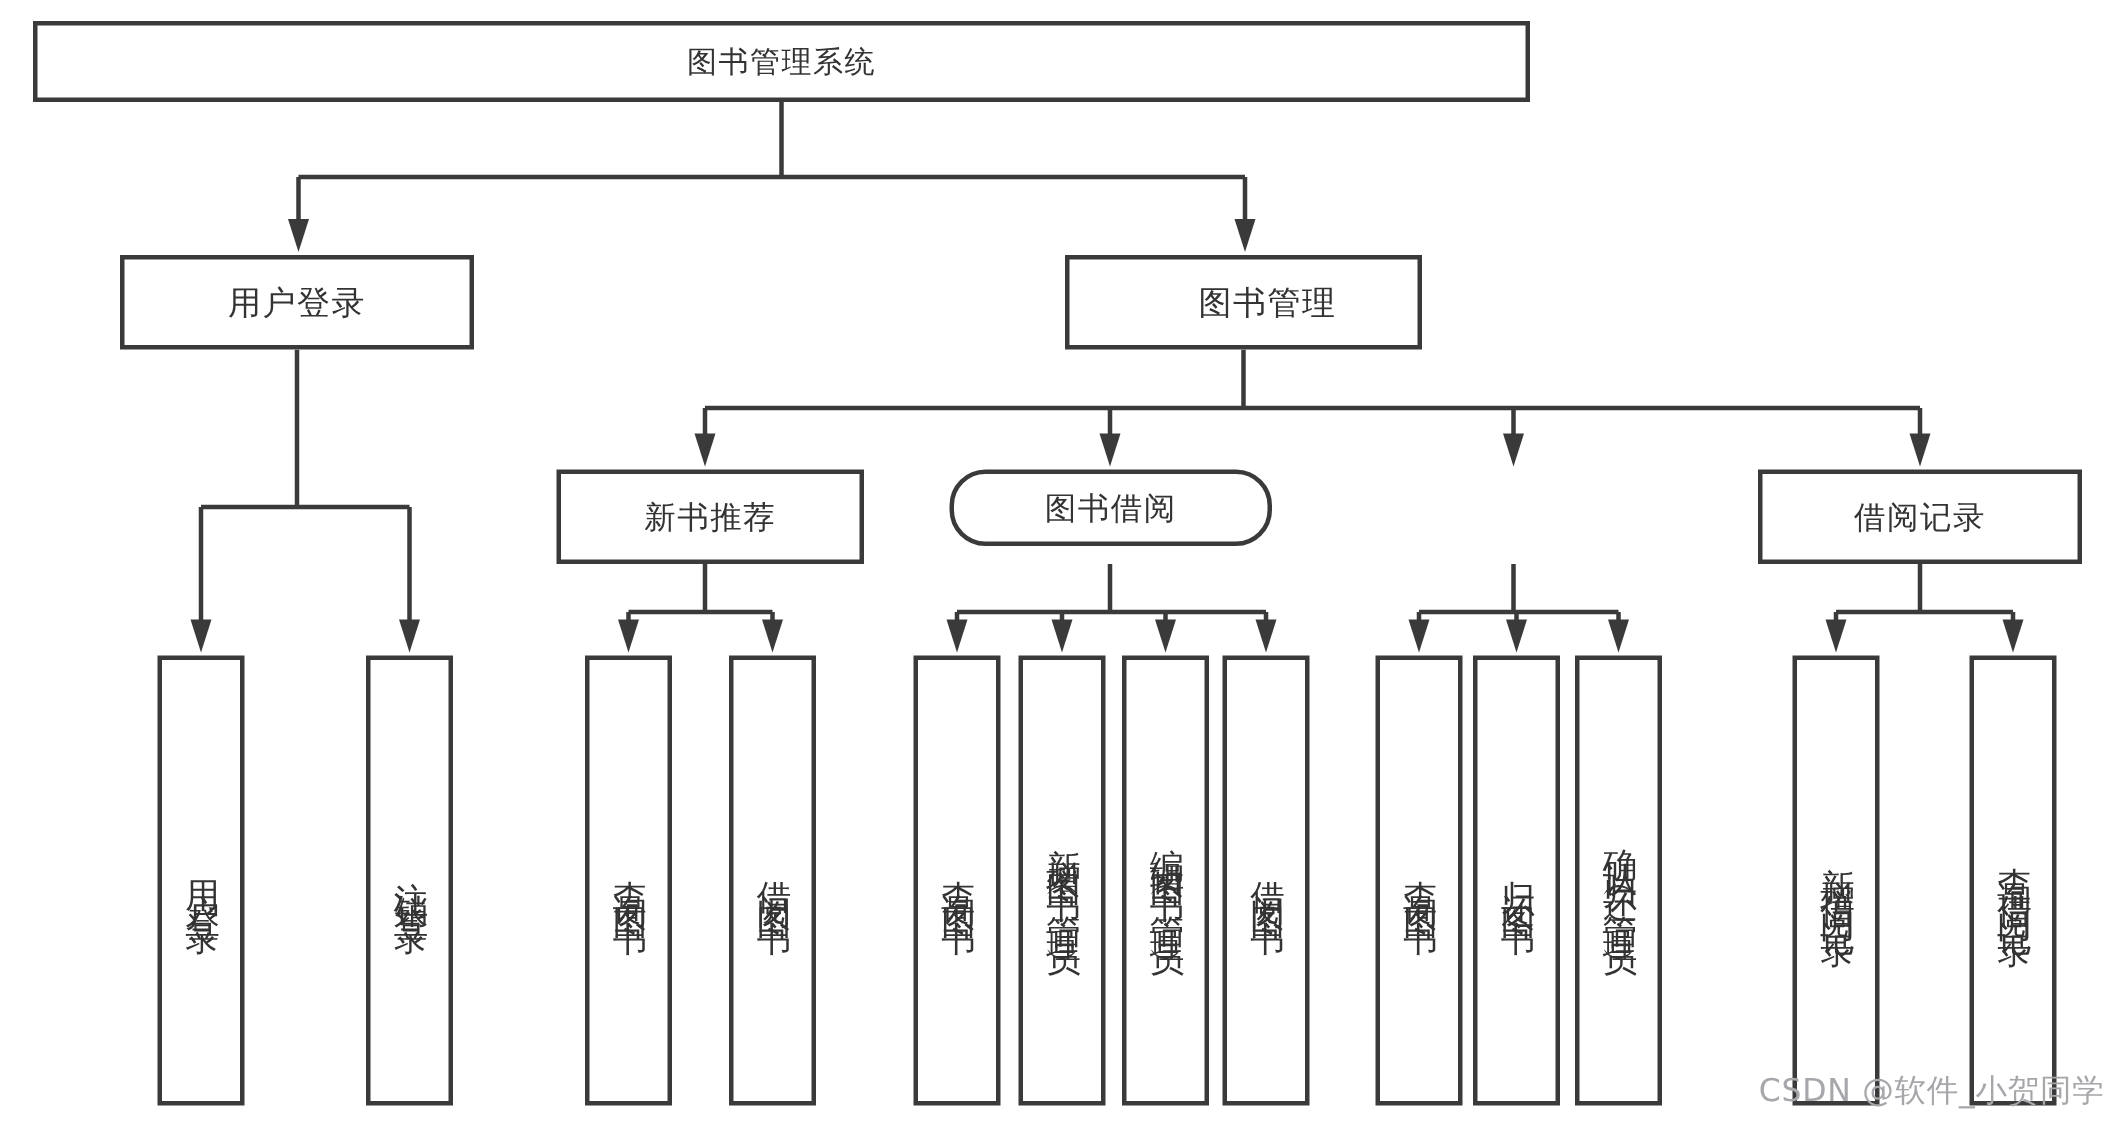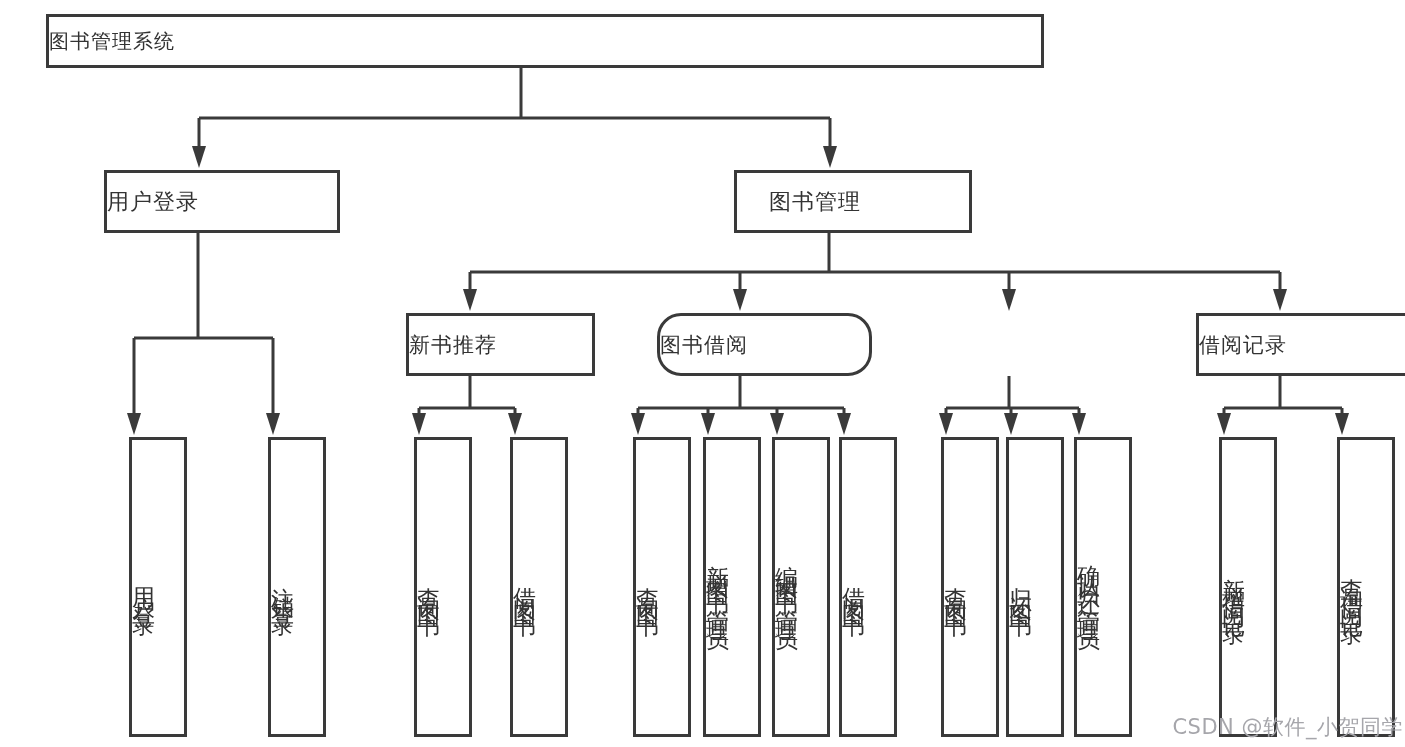--- a/index.html
+++ b/index.html
@@ -19,23 +19,22 @@
   .wires { position: absolute; left: 0; top: 0; width: 1405px; height: 747px; }
   .wires path { stroke: var(--line); stroke-width: 3; fill: none; }
   .wires polygon { fill: var(--line); stroke: none; }
   .box {
     position: absolute;
     box-sizing: border-box;
     border: 3px solid var(--line);
     background: #ffffff;
     display: flex;
     align-items: center;
-    justify-content: flex-start;
+    justify-content: center;
     color: var(--text);
-    margin-left: 24px;
   }
   .root-box  { font-size: 20px; letter-spacing: 1px; }
   .l2-box    { font-size: 22px; letter-spacing: 1px; }
   .l3-box    { font-size: 21px; letter-spacing: 1px; }
   .leaf-box  { top: 437px; width: 58px; height: 300px; }
   .vtext {
     writing-mode: vertical-rl;
     text-orientation: mixed;
     font-size: 23px;
     letter-spacing: 9px;
@@ -98,24 +97,24 @@
     <span>图书管理系统</span>
   </div>
 
   <div class="box l2-box" style="left:80px; top:170px; width:236px; height:63px;">
     <span>用户登录</span>
   </div>
   <div class="box l2-box" style="left:710px; top:170px; width:238px; height:63px;padding-left:32px;">
     <span>图书管理</span>
   </div>
 
-  <div class="box l3-box" style="left:382px; top:313px; width:189px; height:63px;font-family:Liberation Mono, monospace;">
+  <div class="box l3-box" style="left:371px; top:313px; width:205px; height:63px;font-family:Liberation Mono, monospace;">
     <span>新书推荐</span>
   </div>
-  <div class="box l3-box" style="left:633px; top:313px; width:215px; height:63px;border-radius:24px;">
+  <div class="box l3-box" style="left:633px; top:313px; width:215px; height:51px;border-radius:24px;">
     <span>图书借阅</span>
   </div>
   <div class="box l3-box" style="left:1172px; top:313px; width:216px; height:63px;">
     <span>借阅记录</span>
   </div>
 
   <div class="box leaf-box" style="left:105px;">
     <span class="vtext">用户登录</span>
   </div>
   <div class="box leaf-box" style="left:244px;">

